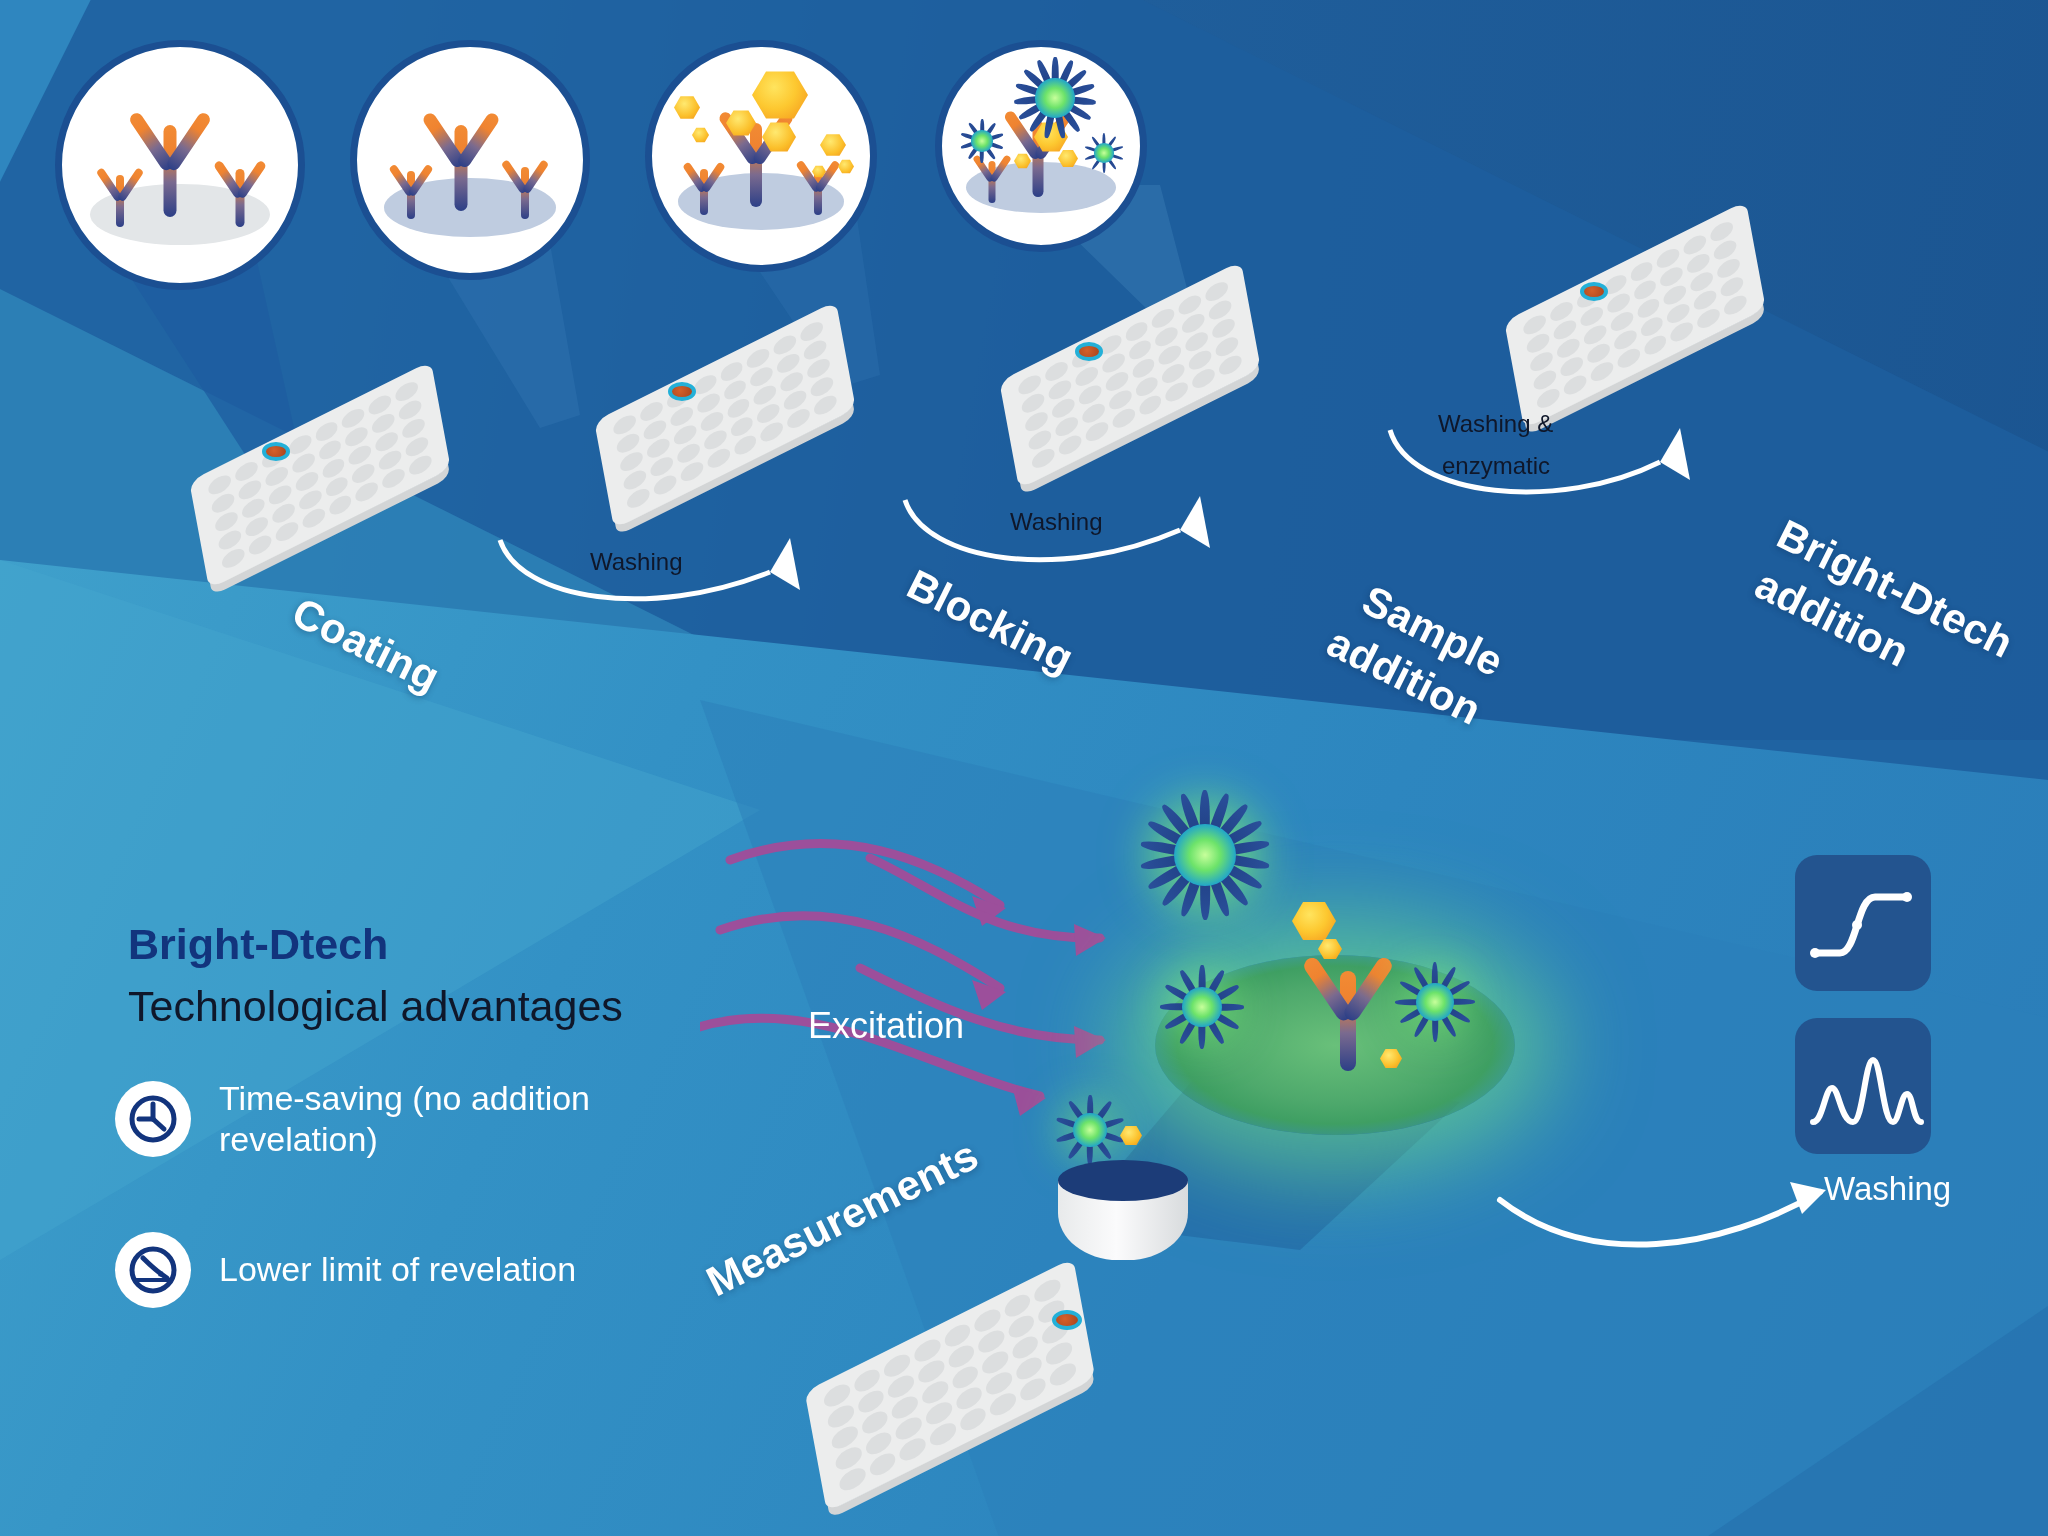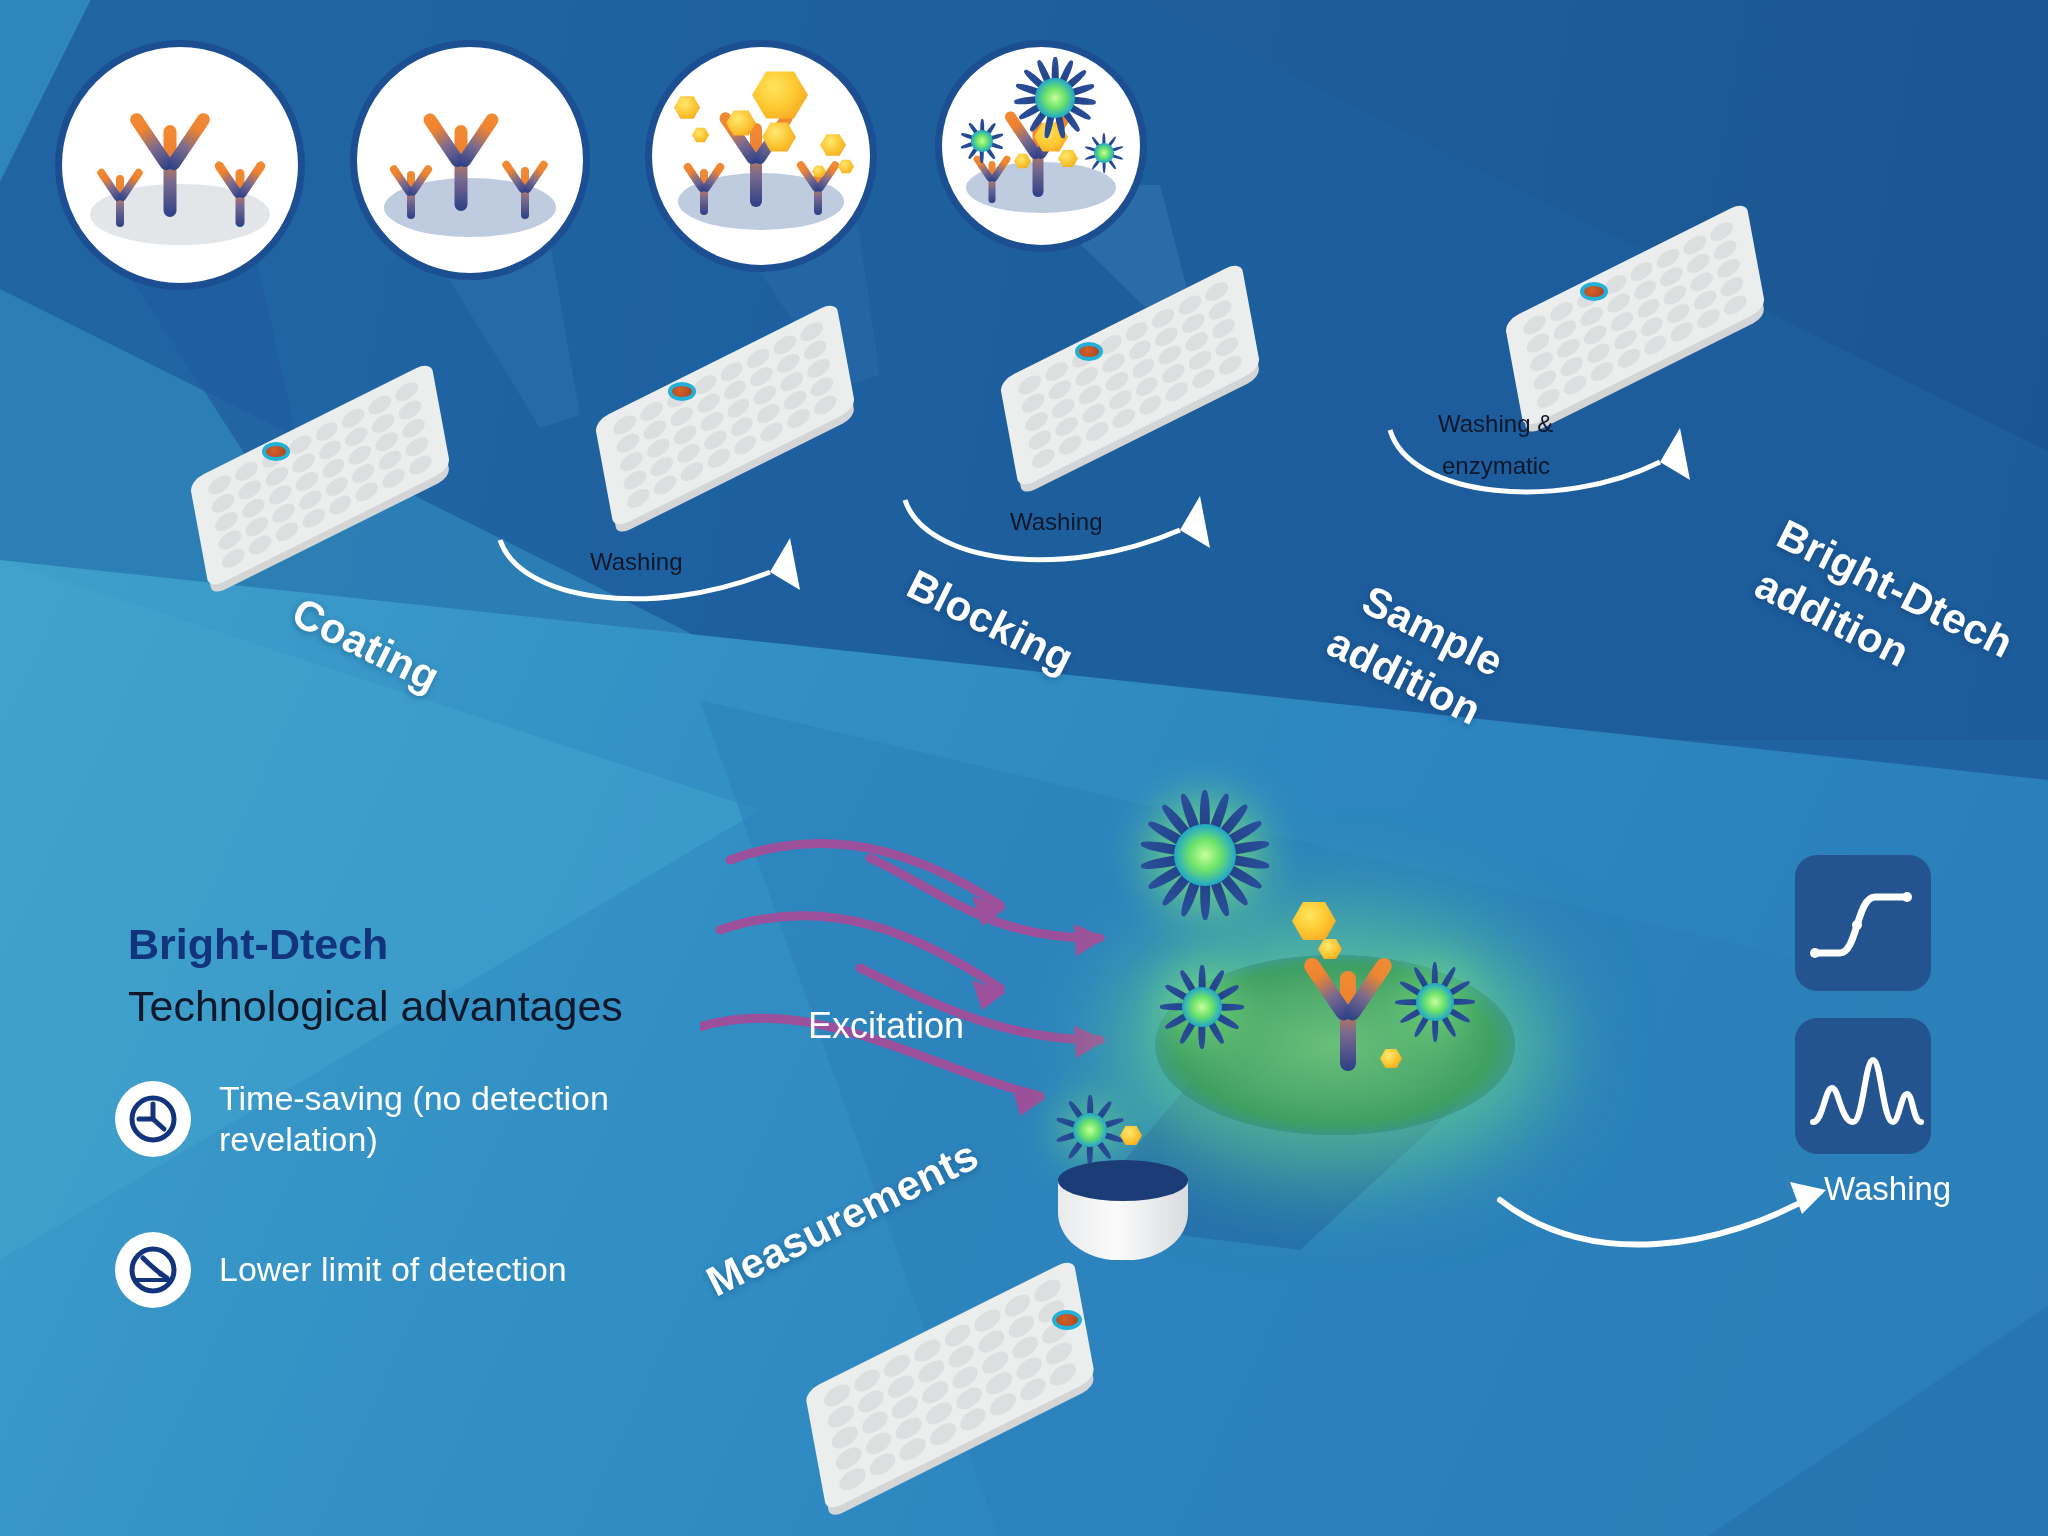--- a/index.html
+++ b/index.html
@@ -507,33 +507,33 @@
 
   <div class="bullet" style="left:115px;top:1078px;width:520px;">
     <div class="ic">
       <svg width="56" height="56" viewBox="0 0 56 56">
         <circle cx="28" cy="28" r="21" fill="none" stroke="#12347d" stroke-width="5"></circle>
         <path d="M28 28 L28 13" stroke="#12347d" stroke-width="5" stroke-linecap="round"></path>
         <path d="M28 28 L39 38" stroke="#12347d" stroke-width="5" stroke-linecap="round"></path>
         <path d="M28 28 L14 28" stroke="#12347d" stroke-width="5" stroke-linecap="round"></path>
       </svg>
     </div>
-    <div class="tx">Time-saving (no detection revelation)</div>
+    <div class="tx">Time-saving (no addition revelation)</div>
   </div>
 
   <div class="bullet" style="left:115px;top:1232px;width:520px;">
     <div class="ic">
       <svg width="56" height="56" viewBox="0 0 56 56">
         <circle cx="28" cy="28" r="21" fill="none" stroke="#12347d" stroke-width="5"></circle>
         <path d="M11 38 L45 38" stroke="#12347d" stroke-width="4" stroke-linecap="round"></path>
         <path d="M18 16 C26 24, 34 31, 42 36" stroke="#12347d" stroke-width="5" fill="none" stroke-linecap="round"></path>
         <polygon points="42,36 33,34 37,29" fill="#12347d"></polygon>
       </svg>
     </div>
-    <div class="tx">Lower limit of detection</div>
+    <div class="tx">Lower limit of revelation</div>
   </div>
 
 
   <svg width="900" height="560" style="position:absolute;left:700px;top:740px;">
     <path d="M30 120 C140 80, 230 120, 300 165" stroke="#9c4f9b" stroke-width="9" fill="none" stroke-linecap="round"></path>
     <polygon points="306,168 272,156 282,186" fill="#9c4f9b"></polygon>
     <path d="M20 190 C130 152, 220 196, 300 248" stroke="#9c4f9b" stroke-width="9" fill="none" stroke-linecap="round"></path>
     <polygon points="306,252 272,240 282,270" fill="#9c4f9b"></polygon>
     <path d="M170 118 C240 150, 290 200, 400 198" stroke="#9c4f9b" stroke-width="9" fill="none" stroke-linecap="round"></path>
     <polygon points="406,198 374,184 376,216" fill="#9c4f9b"></polygon>

